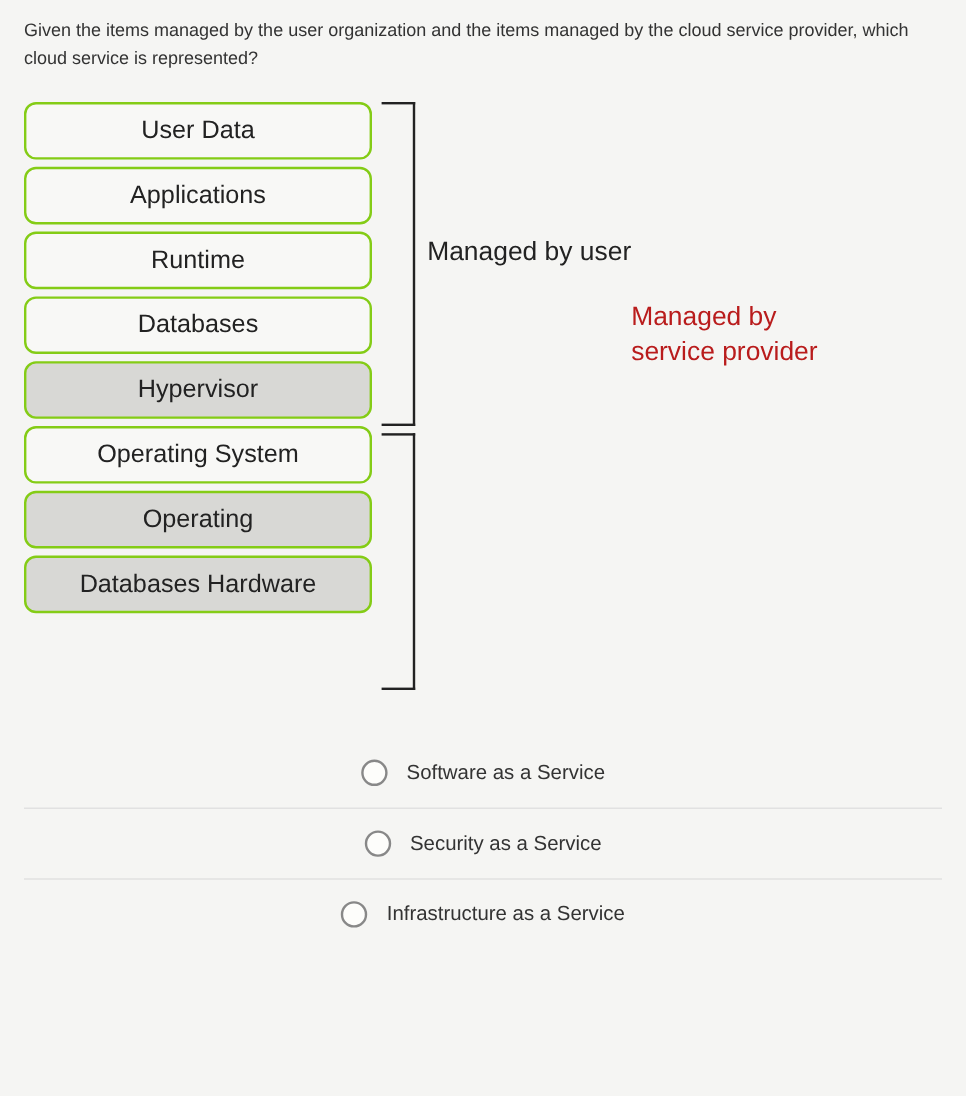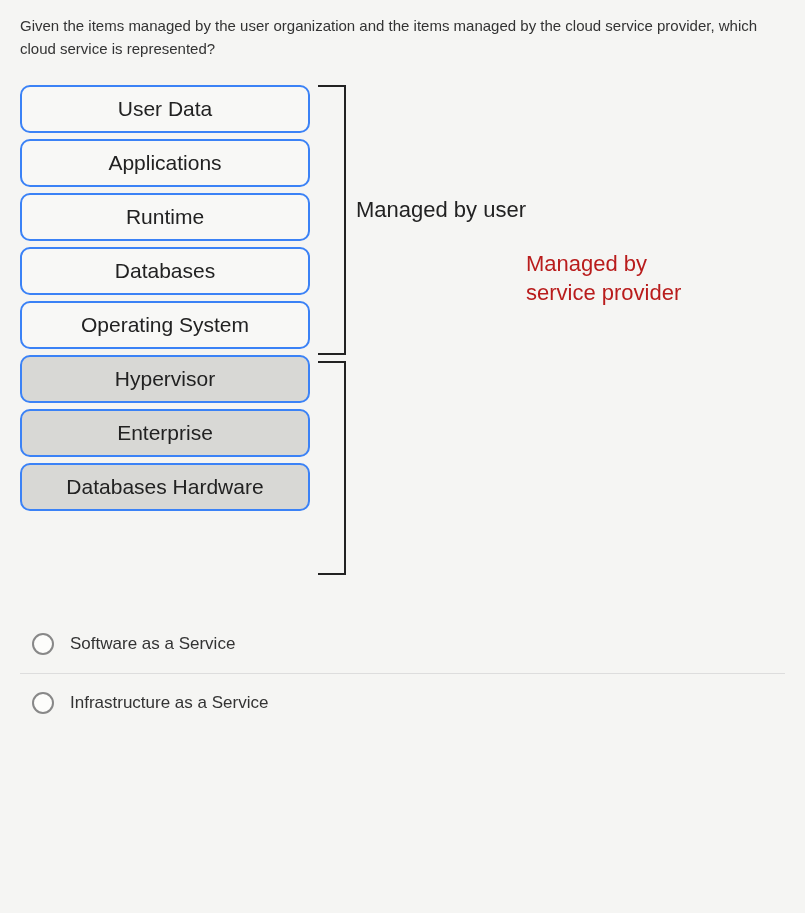--- a/index.html
+++ b/index.html
@@ -26,21 +26,21 @@
       margin-bottom: 40px;
     }
     .stack-col {
       display: flex;
       flex-direction: column;
       gap: 6px;
     }
     .stack-item {
       width: 290px;
       height: 48px;
-      border: 2px solid #3b82f6;
+      border: 2px solid #84cc16;
       border-radius: 10px;
       display: flex;
       align-items: center;
       justify-content: center;
       font-size: 21px;
       color: #222;
     }
     .user-managed {
       background: #f8f8f6;
     }
@@ -90,20 +90,21 @@
       display: flex;
       flex-direction: column;
       gap: 0;
     }
     .option {
       display: flex;
       align-items: center;
       padding: 18px 12px;
       border-top: 1px solid #ddd;
       cursor: pointer;
+      justify-content: center;
     }
     .option:first-child {
       border-top: none;
     }
     .radio-circle {
       width: 22px;
       height: 22px;
       border: 2px solid #888;
       border-radius: 50%;
       margin-right: 16px;
@@ -119,37 +120,41 @@
 <body>
 
 <div class="question-text">Given the items managed by the user organization and the items managed by the cloud service provider, which cloud service is represented?</div>
 
 <div class="diagram">
   <div class="stack-col">
     <div class="stack-item user-managed">User Data</div>
     <div class="stack-item user-managed">Applications</div>
     <div class="stack-item user-managed">Runtime</div>
     <div class="stack-item user-managed">Databases</div>
+    <div class="stack-item provider-managed">Hypervisor</div>
     <div class="stack-item user-managed">Operating System</div>
-    <div class="stack-item provider-managed">Hypervisor</div>
-    <div class="stack-item provider-managed">Enterprise</div>
+    <div class="stack-item provider-managed">Operating</div>
     <div class="stack-item provider-managed">Databases Hardware</div>
   </div>
   <div class="brackets-col">
     <div class="bracket bracket-top"></div>
     <div class="bracket bracket-bottom"></div>
   </div>
   <div class="labels-col">
     <div class="label-top">Managed by user</div>
     <div class="label-bottom" id="provider-label">Managed by<br>service provider</div>
   </div>
 </div>
 
 <div class="options">
   <div class="option">
     <div class="radio-circle"></div>
     <span class="option-label">Software as a Service</span>
   </div>
   <div class="option">
     <div class="radio-circle"></div>
+    <span class="option-label">Security as a Service</span>
+  </div>
+  <div class="option">
+    <div class="radio-circle"></div>
     <span class="option-label">Infrastructure as a Service</span>
   </div>
 </div>
 
 </body></html>

